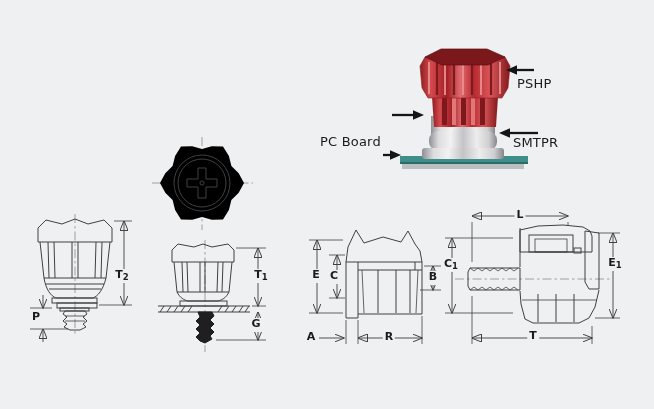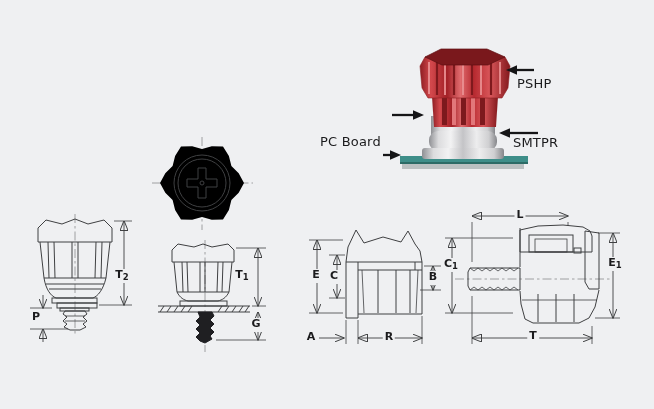--- a/index.html
+++ b/index.html
@@ -288,21 +288,21 @@
       <line class="dimline" x1="170" y1="31" x2="170" y2="116" marker-start="url(#aE)" marker-end="url(#aE)"></line>
     </g>
   </svg>
 
   <div class="callout" style="left:517px;top:76px">PSHP</div>
   <div class="callout" style="left:513px;top:135px">SMTPR</div>
   <div class="callout" style="left:320px;top:134px">PC Board</div>
 
   <div class="dim" style="left:122px;top:276px"><span>T</span><sub>2</sub></div>
   <div class="dim" style="left:36px;top:318px"><span>P</span><sub></sub></div>
-  <div class="dim" style="left:242px;top:276px"><span>T</span><sub>1</sub></div>
+  <div class="dim" style="left:261px;top:276px"><span>T</span><sub>1</sub></div>
   <div class="dim" style="left:256px;top:325px"><span>G</span><sub></sub></div>
   <div class="dim" style="left:316px;top:276px"><span>E</span><sub></sub></div>
   <div class="dim" style="left:334px;top:277px"><span>C</span><sub></sub></div>
   <div class="dim" style="left:433px;top:278px"><span>B</span><sub></sub></div>
   <div class="dim" style="left:311px;top:338px"><span>A</span><sub></sub></div>
   <div class="dim" style="left:389px;top:338px"><span>R</span><sub></sub></div>
   <div class="dim" style="left:451px;top:265px"><span>C</span><sub>1</sub></div>
   <div class="dim" style="left:520px;top:216px"><span>L</span><sub></sub></div>
   <div class="dim" style="left:615px;top:264px"><span>E</span><sub>1</sub></div>
   <div class="dim" style="left:533px;top:337px"><span>T</span><sub></sub></div>

